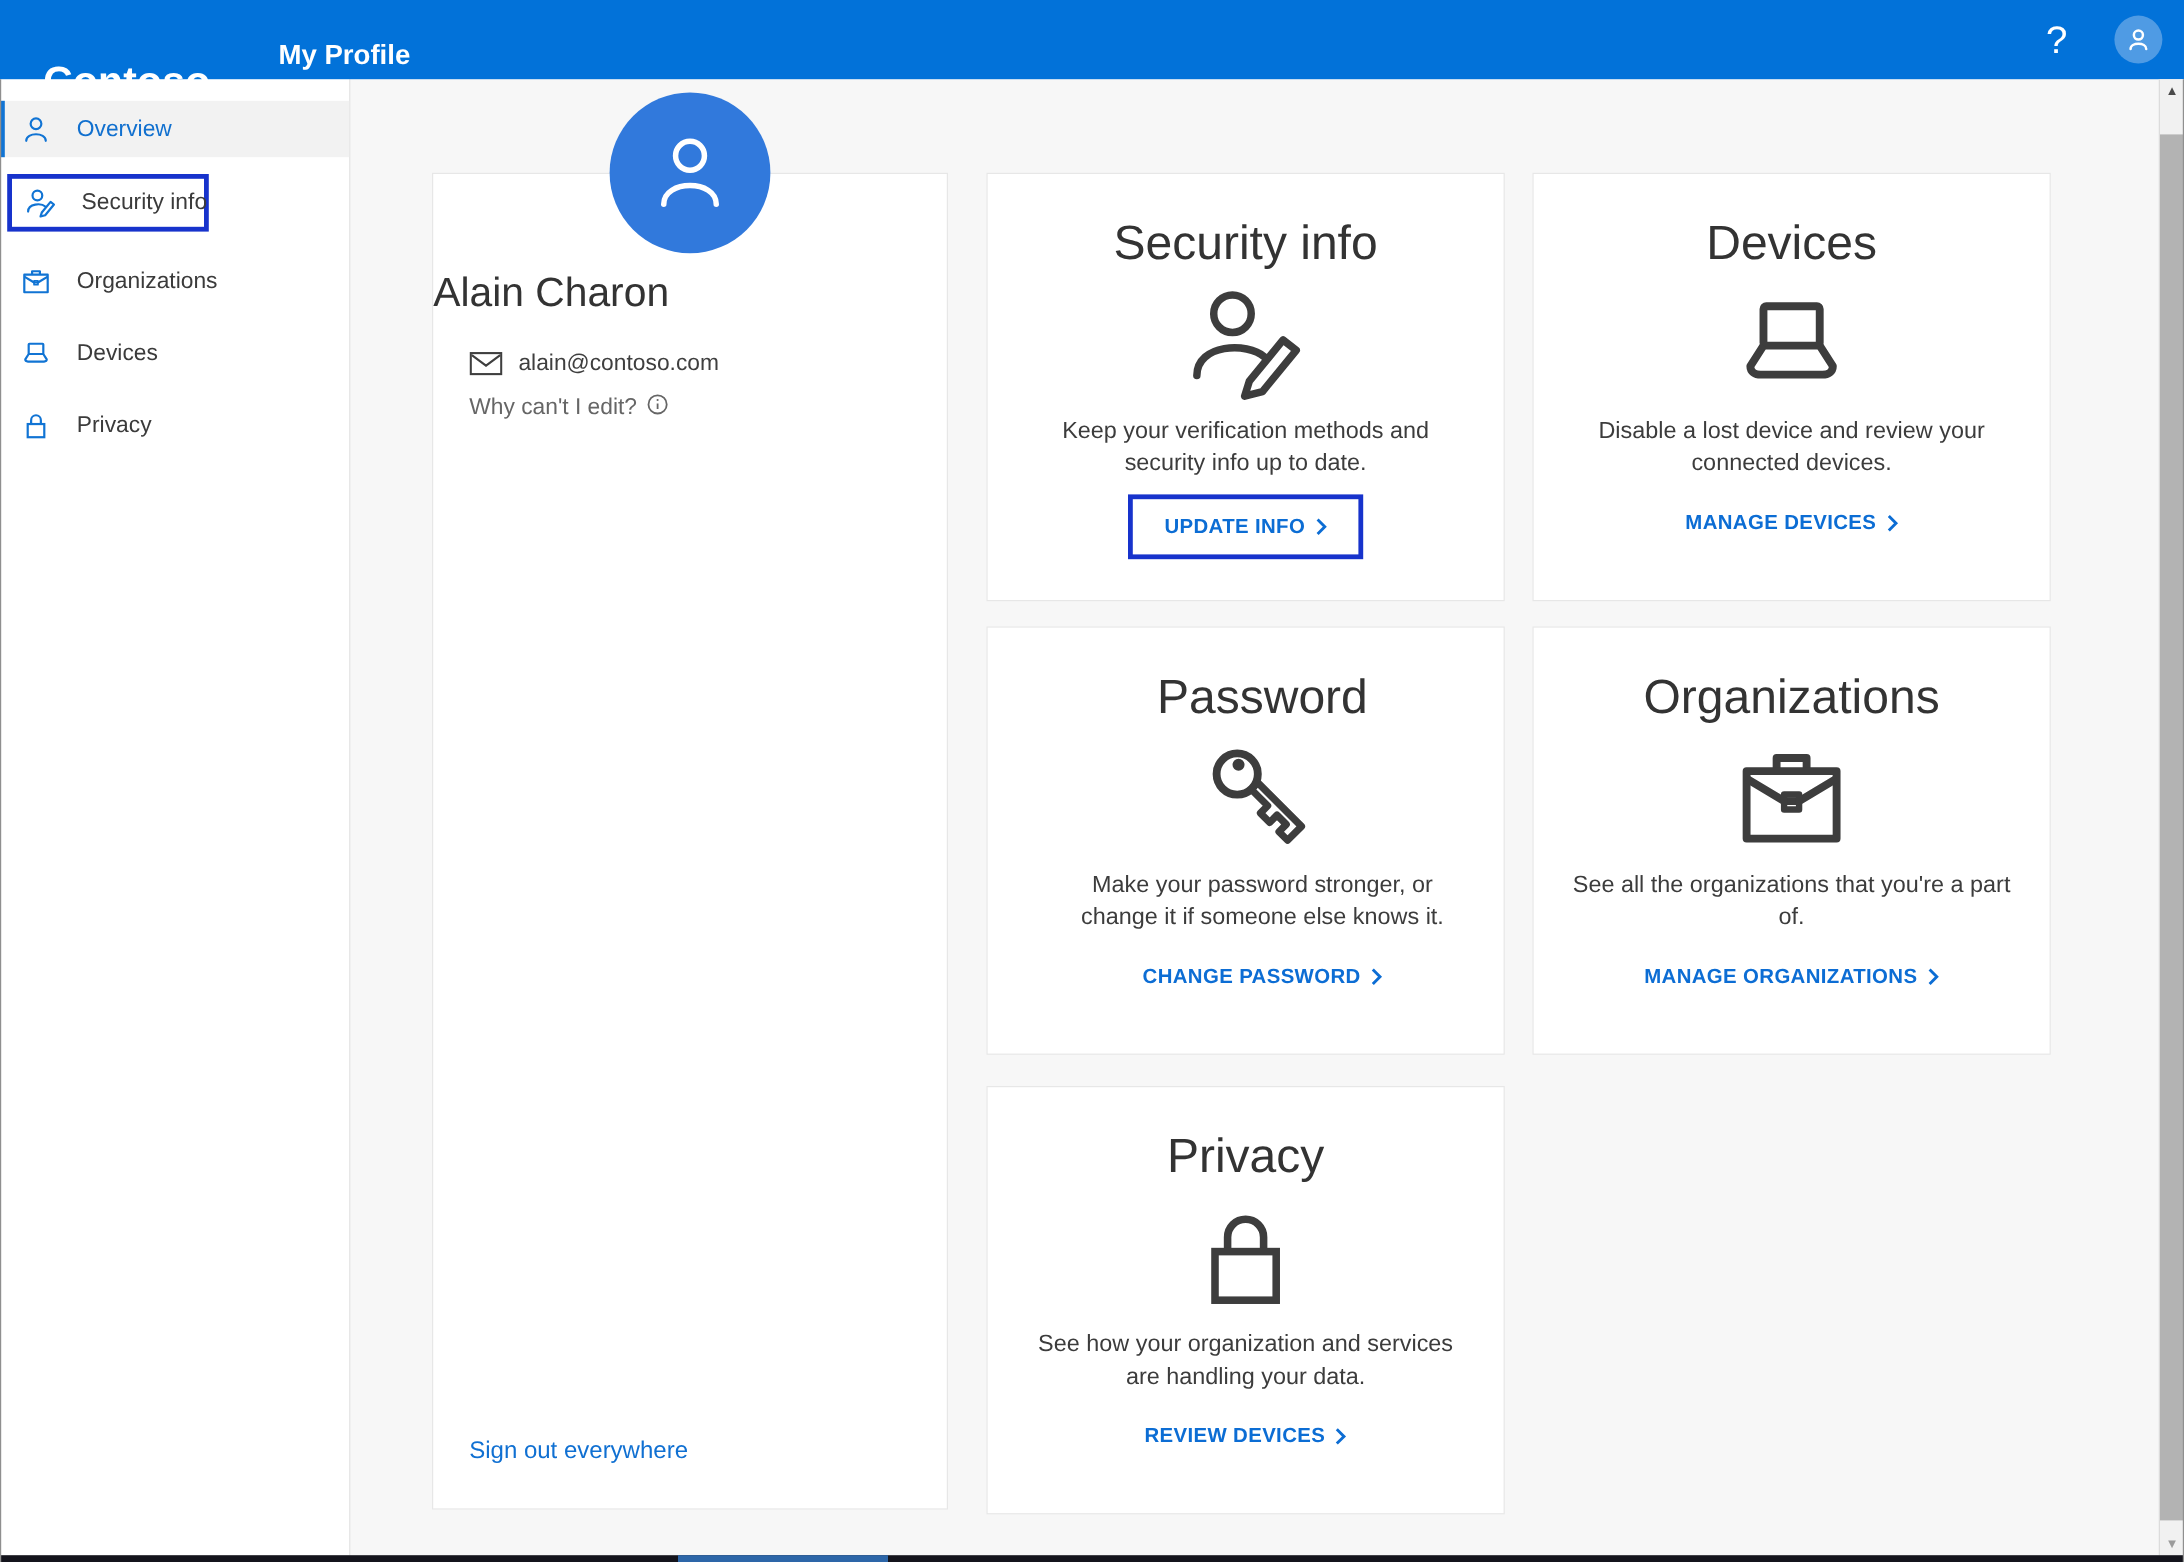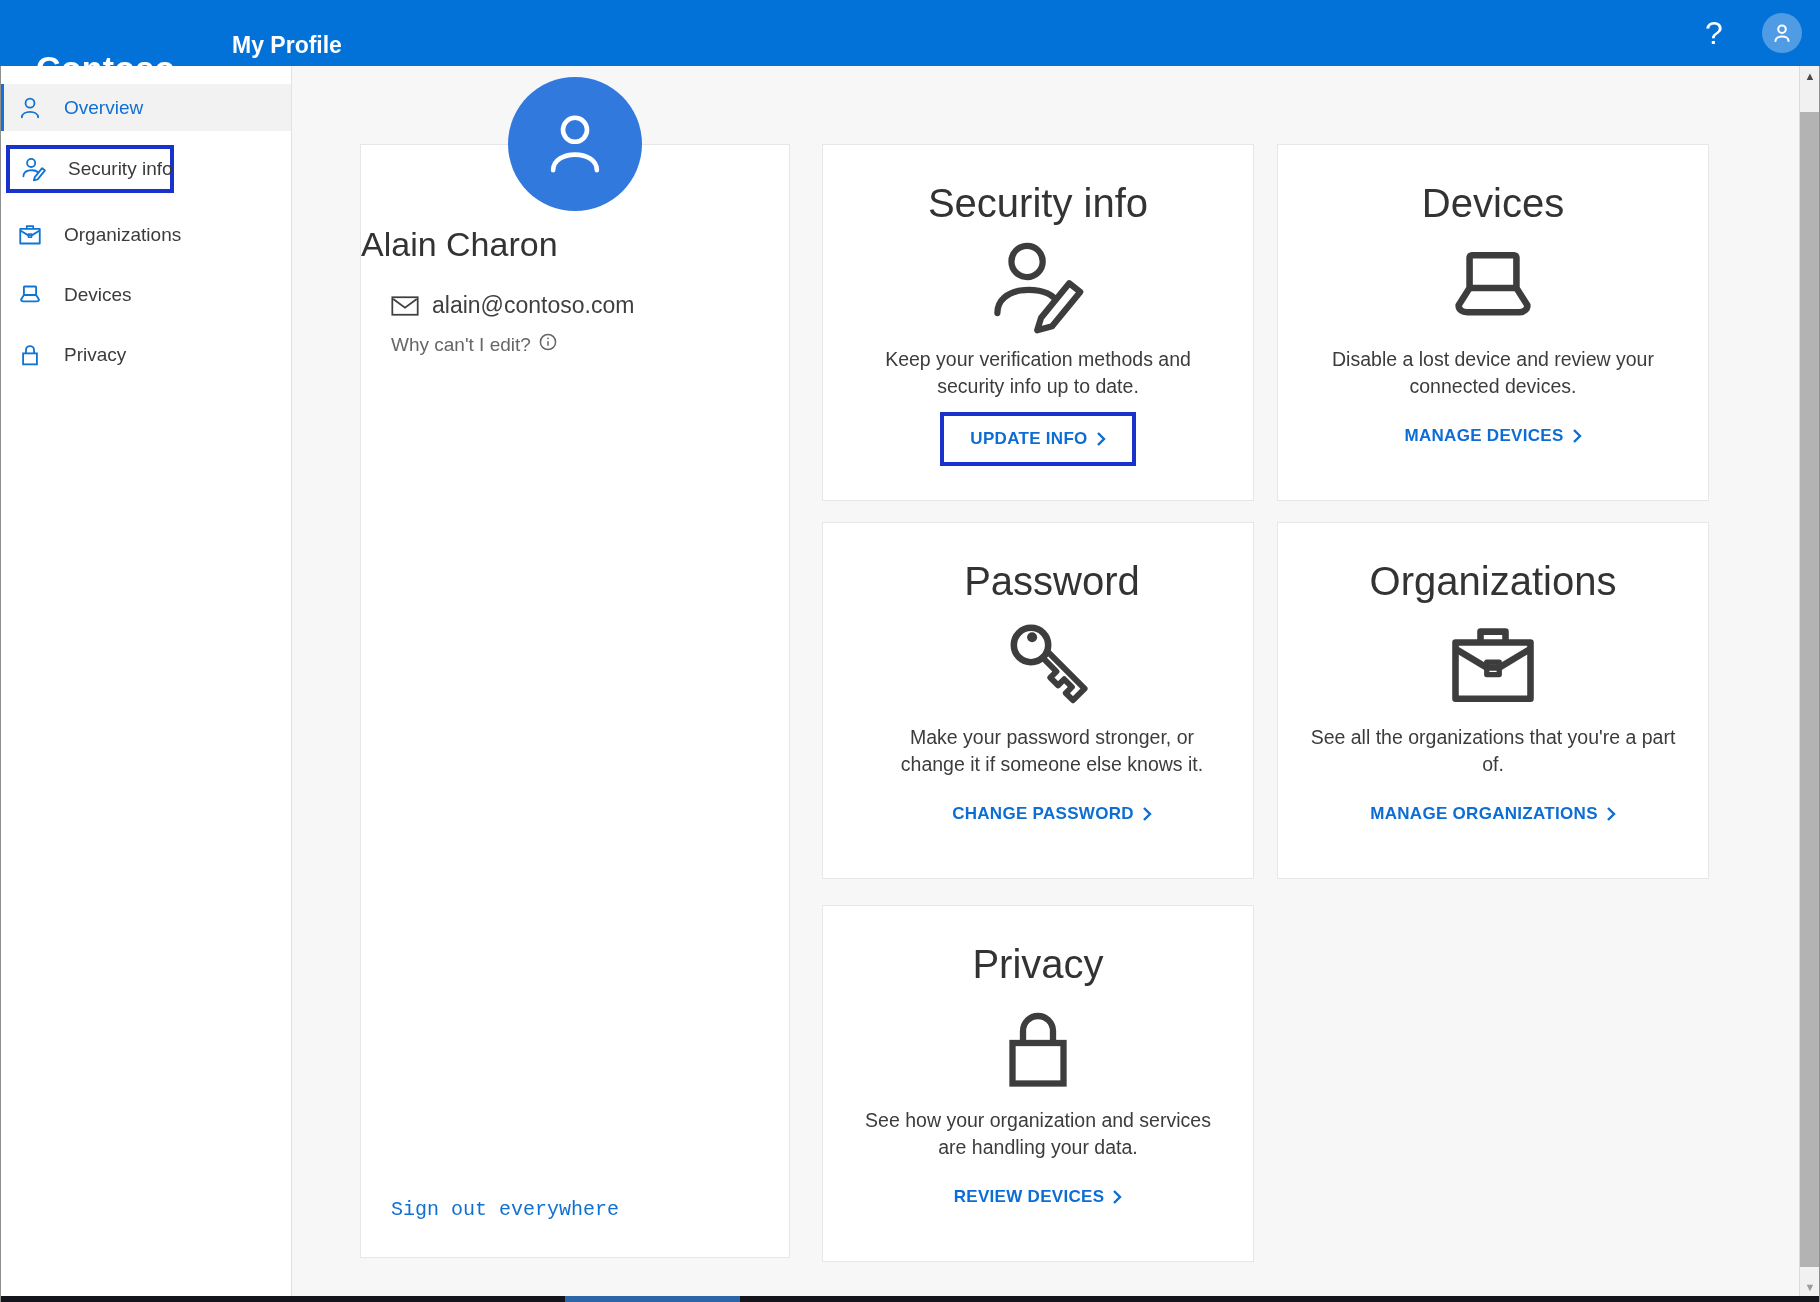--- a/index.html
+++ b/index.html
@@ -52,25 +52,25 @@
   
   .card { position: absolute; background: #fff; border: 1px solid #e7e7e7; }
   
   .profile-card { left: 360px; top: 144px; width: 430px; height: 1114px; }
   .avatar-big {
     position: absolute; left: 508px; top: 77px; width: 134px; height: 134px;
     border-radius: 50%; background: #3179dc; z-index: 6;
     display: flex; align-items: center; justify-content: center;
   }
   .profile-name { margin-top: 80px; text-align: left; font-size: 34px; font-weight: 400; color: #333; }
-  .profile-row  { display: flex; align-items: center; gap: 13px; margin: 28px 0 0 30px; font-size: 23px; color: #3f3f3f; }
+  .profile-row  { display: flex; gap: 13px; margin: 28px 0 0 30px; font-size: 19px; color: #3f3f3f; }
   .profile-row .micon { width: 28px; height: 22px; color: #3f3f3f; display: flex; }
   .why-row { display: flex; align-items: center; gap: 8px; margin: 15px 0 0 30px; font-size: 19px; color: #666; cursor: pointer; }
   .why-row .iicon { width: 18px; height: 18px; color: #666; display: flex; margin-top: -6px; }
-  .signout { position: absolute; left: 30px; bottom: 36px; font-size: 20px; color: #1070d2; cursor: pointer; font-family: Liberation Mono, monospace; }
+  .signout { position: absolute; left: 30px; bottom: 36px; font-size: 20px; color: #1070d2; cursor: pointer; }
   
   .tile { width: 432px; height: 357px; display: flex; flex-direction: column; align-items: center; }
   .tile.sec  { left: 822px;  top: 144px; }
   .tile.dev  { left: 1277px; top: 144px; }
   .tile.pwd  { left: 822px;  top: 522px; padding-left: 28px; }
   .tile.org  { left: 1277px; top: 522px; }
   .tile.priv { left: 822px;  top: 905px; }
   .tile-title { margin-top: 36px; font-size: 40px; font-weight: 300; color: #333; }
   .tile-icon  { margin-top: 12px; color: #3d3d3d; display: flex; align-items: center; justify-content: center; height: 100px; }
   .tile-desc  { margin-top: 8px; font-size: 19.5px; line-height: 1.38; color: #3c3c3c; text-align: center; padding: 0 26px; }

